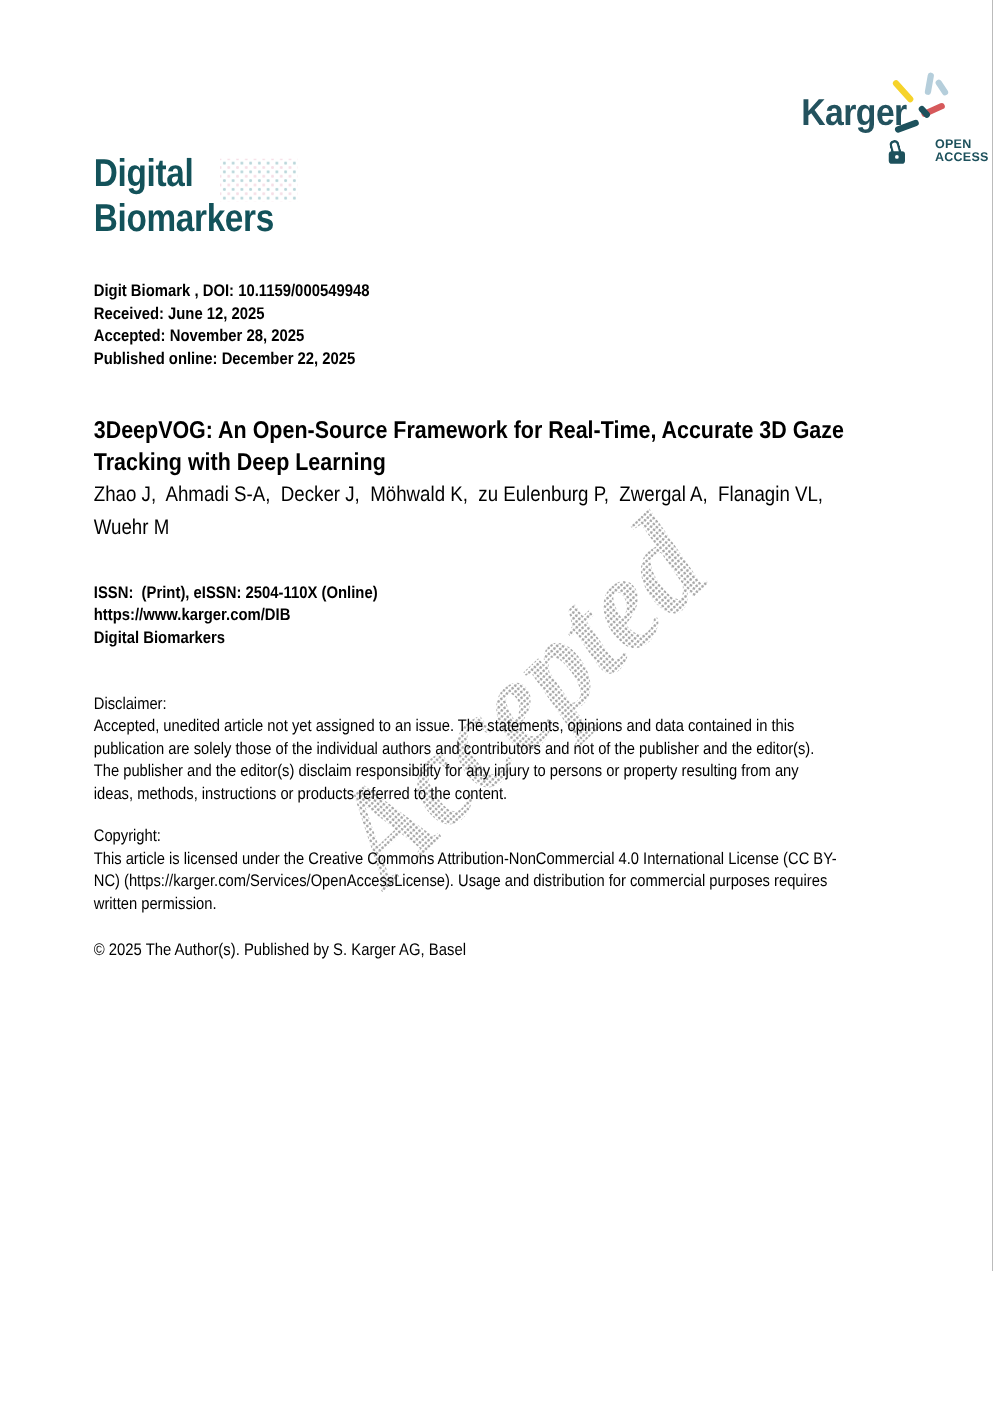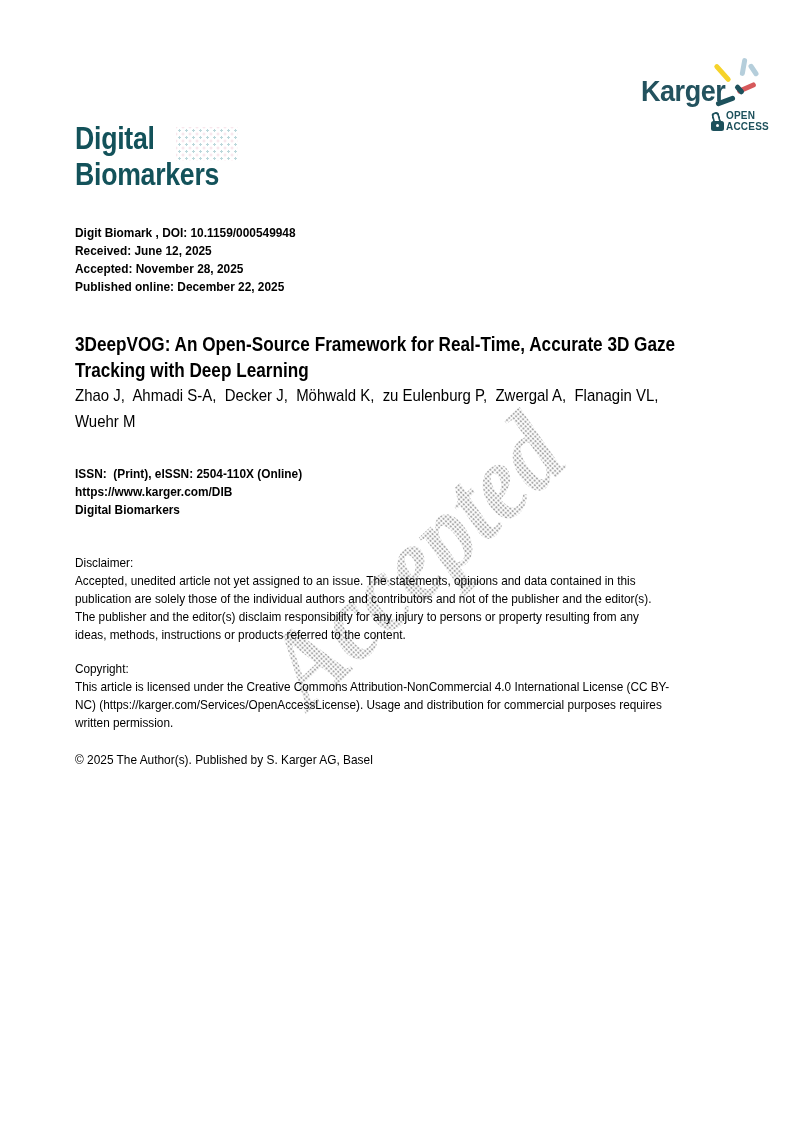--- a/index.html
+++ b/index.html
@@ -47,21 +47,21 @@
   }
   .lockbody {
     position:absolute; left:0; top:9px; width:13px; height:10px;
     background:#1d515c; border-radius:2.5px;
   }
   .lockbody::after {
     content:""; position:absolute; left:4.5px; top:3px; width:3.5px; height:3.5px;
     background:#fff; border-radius:50%;
   }
   .oa-text { font-size:10px; line-height:10.5px; font-weight:bold; color:#1d515c; letter-spacing:0.2px; }
-  .oa-text div { white-space:pre; }
+  .oa-text div { white-space:pre;margin-left:22px; }
   
   .journal-logo {
     position:absolute; left:75px; top:121px;
     font-weight:bold; font-size:31px; line-height:36px; letter-spacing:-0.3px;
     color:#13525a; transform:scaleX(0.86); transform-origin:0 0;
   }
   .logo-dots {
     position:absolute; left:176px; top:127px; width:62px; height:34px;
     background-image:
       radial-gradient(rgba(60,140,150,0.35) 1px, transparent 1.3px),

